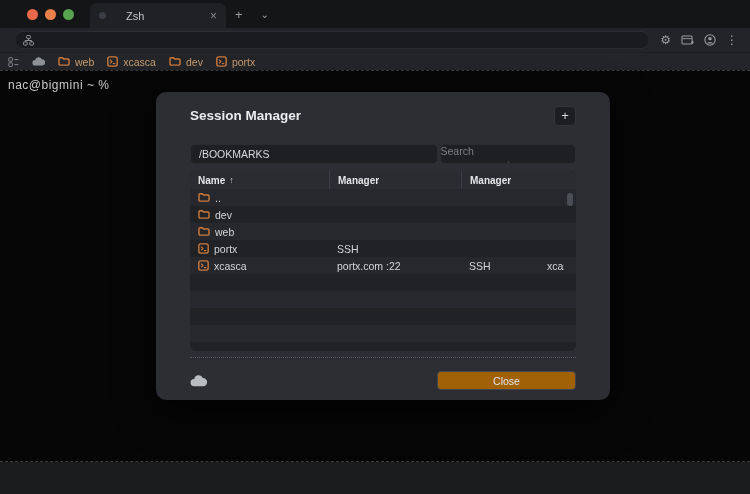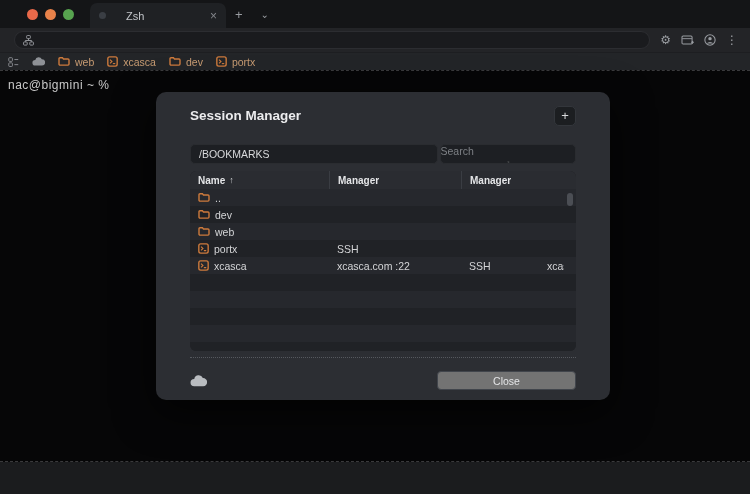--- a/index.html
+++ b/index.html
@@ -64,21 +64,21 @@
   .th + .th { border-left:1px solid #3a3d43; }
   .sort-arrow { color:#c9cbce; font-size:9px; }
   .tbody { height:162px; background:repeating-linear-gradient(to bottom,#26282d 0 17px,#202226 17px 34px); }
   .tr { height:17px; display:grid; grid-template-columns:139px 132px 73px 1fr; align-items:center; padding-right:12px; }
   .td { color:#d4d5d7; font-size:10.5px; padding-left:8px; display:flex; align-items:center; gap:5px;
         white-space:nowrap; overflow:hidden; }
   .scroll-thumb { position:absolute; right:3px; top:22px; width:6px; height:13px; border-radius:3px; background:#4b4e54; }
 
   .dotted-divider { border-top:1px dotted #55585e; margin-top:6px; }
   .modal-footer { display:flex; align-items:center; justify-content:space-between; margin-top:13px; }
-  .close-btn { width:139px; height:19px; background:#737373; border:1px solid #41454c; border-radius:4px;
+  .close-btn { width:139px; height:19px; background:#a16207; border:1px solid #41454c; border-radius:4px;
                color:#e4e5e7; font-size:10.5px; display:flex; align-items:center; justify-content:center; }
 
   .icon-svg { display:block; }
 </style>
 </head>
 <body>
 
 <div class="window">
 
   <div class="titlebar">
@@ -257,21 +257,21 @@
 
         <div class="tr">
           <div class="td">
             <svg class="icon-svg" width="11" height="11" viewBox="0 0 12 12">
               <rect x="0.9" y="0.9" width="10.2" height="10.2" rx="2" fill="none" stroke="#cd7a3c" stroke-width="1.5"></rect>
               <path d="M3.3 4 L5.4 6 L3.3 8" fill="none" stroke="#cd7a3c" stroke-width="1.2"></path>
               <line x1="6.4" y1="8.3" x2="9" y2="8.3" stroke="#cd7a3c" stroke-width="1.2"></line>
             </svg>
             <span>xcasca</span>
           </div>
-          <div class="td">xcasca.com :22</div>
+          <div class="td">portx.com :22</div>
           <div class="td">SSH</div>
           <div class="td">
             <svg class="icon-svg" width="9" height="9" viewBox="0 0 10 10">
               <circle cx="5" cy="3" r="2.1" fill="#b4b6ba"></circle>
               <path d="M1.2 9 a3.8 3.2 0 0 1 7.6 0 Z" fill="#b4b6ba"></path>
             </svg>
             <span>xcasca</span>
           </div>
         </div>
       </div>

